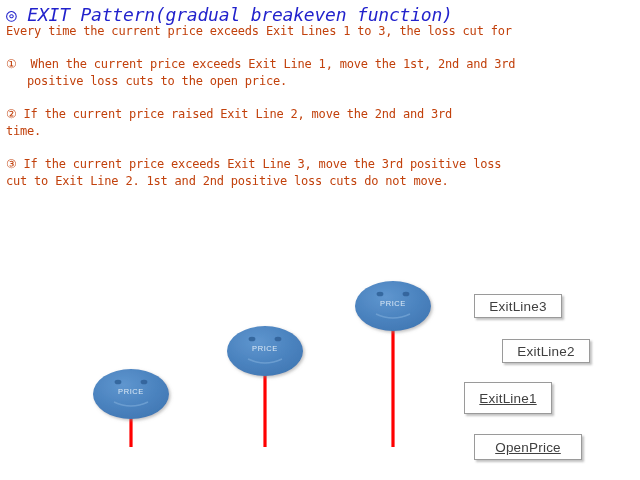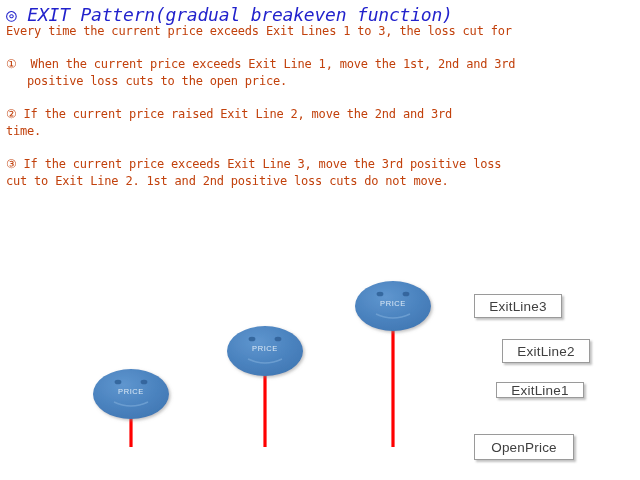--- a/index.html
+++ b/index.html
@@ -168,17 +168,17 @@
         <ellipse cx="393" cy="36" rx="38" ry="25" fill="url(#bubbleGrad)"></ellipse>
         <ellipse cx="380" cy="24" rx="3.4" ry="2.3" fill="#2f5f96" opacity="0.85"></ellipse>
         <ellipse cx="406" cy="24" rx="3.4" ry="2.3" fill="#2f5f96" opacity="0.85"></ellipse>
         <path d="M376,44 Q393,52 410,44" fill="none" stroke="#6fa0d2" stroke-width="1.6" opacity="0.9"></path>
         <text class="bubble-text" x="393" y="36" text-anchor="middle">PRICE</text>
       </g>
     </svg>
 
     <div class="boxlabel" style="left:474px; top:24px; width:88px; height:24px;">ExitLine3</div>
     <div class="boxlabel" style="left:474px; top:69px; width:88px; height:24px;margin-left:28px;">ExitLine2</div>
-    <div class="boxlabel" style="left:496px; top:112px; width:88px; height:16px;">ExitLine1</div>
-    <div class="boxlabel" style="left:474px; top:164px; width:100px; height:26px;">OpenPrice</div>
+    <div class="boxlabel" style="left:464px; top:112px; width:88px; height:32px;text-decoration:underline;">ExitLine1</div>
+    <div class="boxlabel" style="left:474px; top:164px; width:108px; height:26px;text-decoration:underline;">OpenPrice</div>
   </div>
 
 </div>
 
 </body></html>

